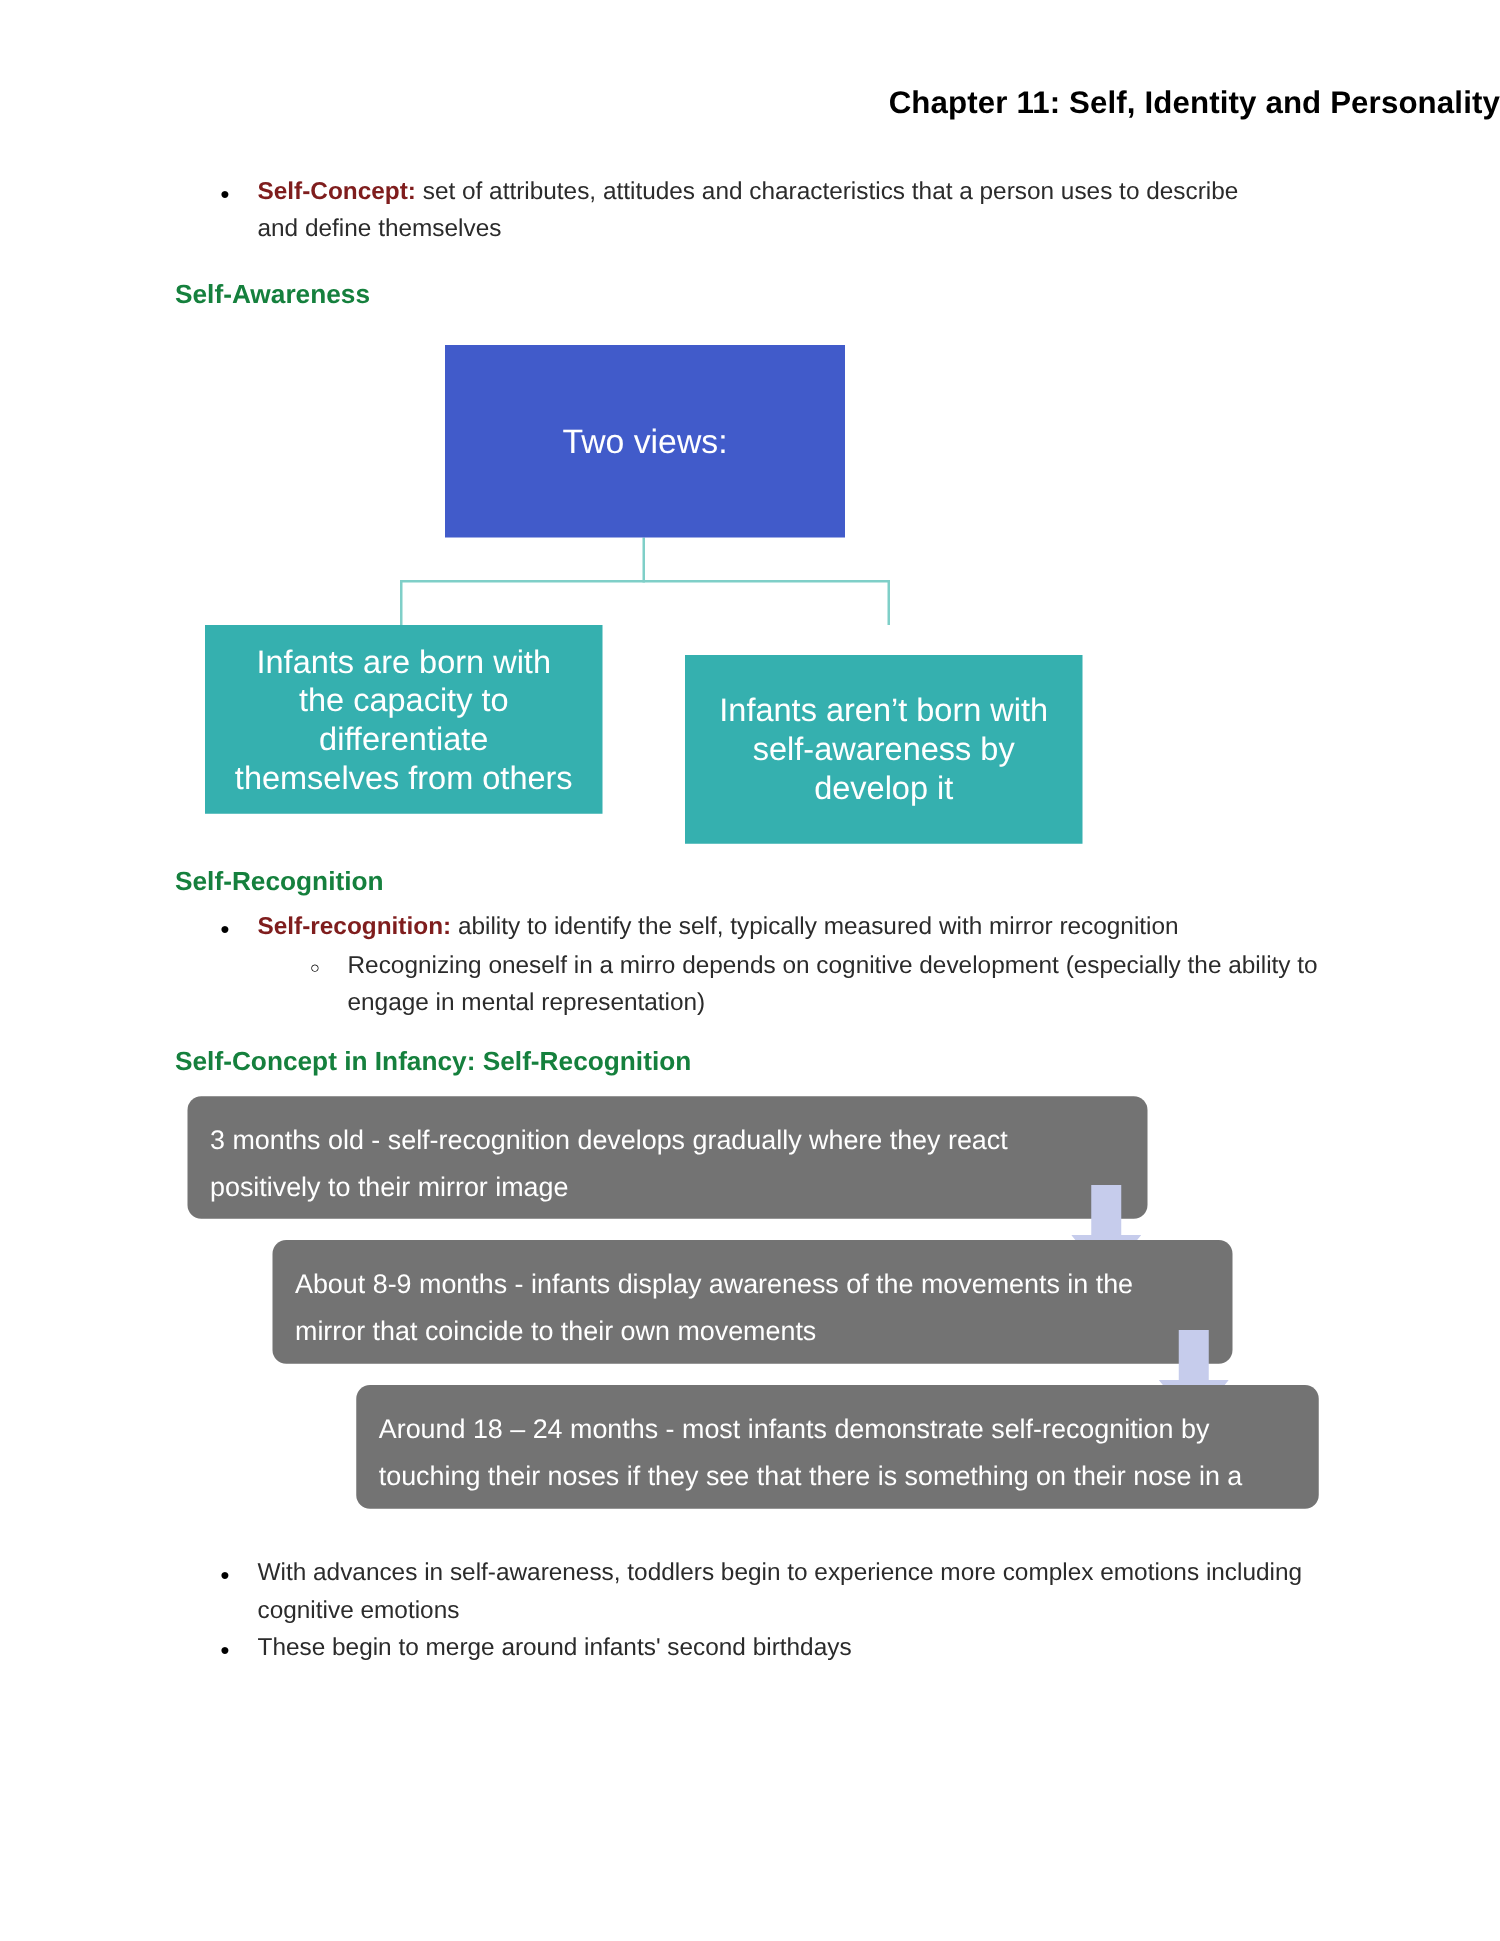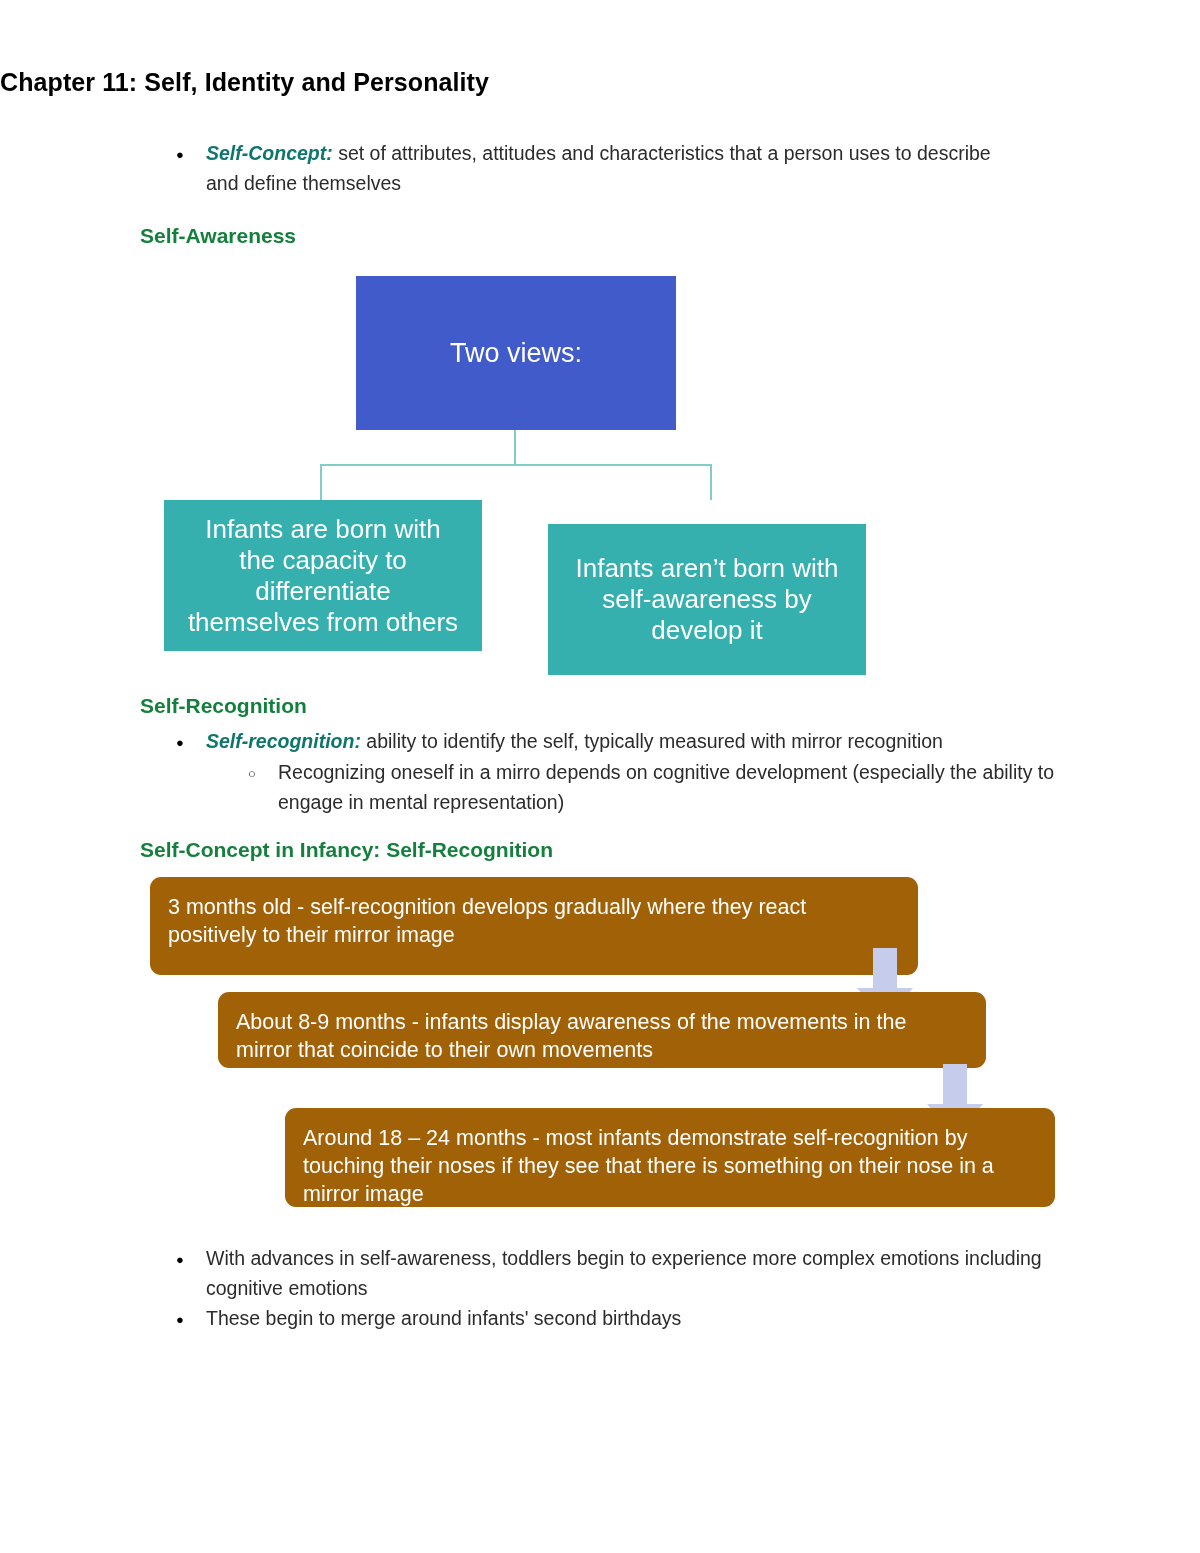--- a/index.html
+++ b/index.html
@@ -21,21 +21,21 @@
     width: 1200px;
     height: 1553px;
   }
 
   
   .doc-title {
     position: absolute;
     left: 0;
     top: 68px;
     width: 1200px;
-    text-align: left;
+    text-align: right;
     font-size: 25px;
     font-weight: bold;
     letter-spacing: 0.1px;
   }
 
   
   .bullet-row {
     position: absolute;
     display: flex;
     align-items: flex-start;
@@ -49,22 +49,21 @@
   }
   .bullet-mark.disc::before { content: "\25CF"; font-size: 13px; }
   .bullet-mark.circle::before { content: "\25CB"; font-size: 13px; }
   .bullet-text {
     font-size: 19.5px;
     line-height: 30px;
     color: #2b2b2b;
   }
   .bullet-text b {
     font-weight: bold;
-    font-style: italic;
-    color: #0f766e;
+    color: #7f1d1d;
   }
 
   
   .section-heading {
     position: absolute;
     font-size: 21px;
     font-weight: bold;
     color: #15803d;
   }
 
@@ -95,25 +94,25 @@
   }
 
   .connector {
     position: absolute;
     background: #7FCFC8;
   }
 
   
   .flow-box {
     position: absolute;
-    background: #a16207;
+    background: #737373;
     border-radius: 11px;
     color: #ffffff;
     font-size: 21.5px;
-    line-height: 28px;
+    line-height: 38px;
     box-sizing: border-box;
     padding: 16px 20px 16px 18px;
   }
   .flow-arrow {
     position: absolute;
     width: 56px;
     height: 74px;
   }
   .flow-arrow svg { display: block; width: 100%; height: 100%; }
 </style>
@@ -182,21 +181,21 @@
     <div class="flow-box" style="left:150px; top:877px; width:768px; height:98px;">
       <span>3 months old - self-recognition develops gradually where they react positively to their mirror image</span>
     </div>
 
     <div class="flow-arrow" style="left:857px; top:948px;">
       <svg viewBox="0 0 56 74" xmlns="http://www.w3.org/2000/svg">
         <polygon points="16,0 40,0 40,40 56,40 28,74 0,40 16,40" fill="#C6CCEC"></polygon>
       </svg>
     </div>
 
-    <div class="flow-box" style="left:218px; top:992px; width:768px; height:76px;">
+    <div class="flow-box" style="left:218px; top:992px; width:768px; height:99px;">
       <span>About 8-9 months - infants display awareness of the movements in the mirror that coincide to their own movements</span>
     </div>
 
     <div class="flow-arrow" style="left:927px; top:1064px;">
       <svg viewBox="0 0 56 74" xmlns="http://www.w3.org/2000/svg">
         <polygon points="16,0 40,0 40,40 56,40 28,74 0,40 16,40" fill="#C6CCEC"></polygon>
       </svg>
     </div>
 
     <div class="flow-box" style="left:285px; top:1108px; width:770px; height:99px;">

